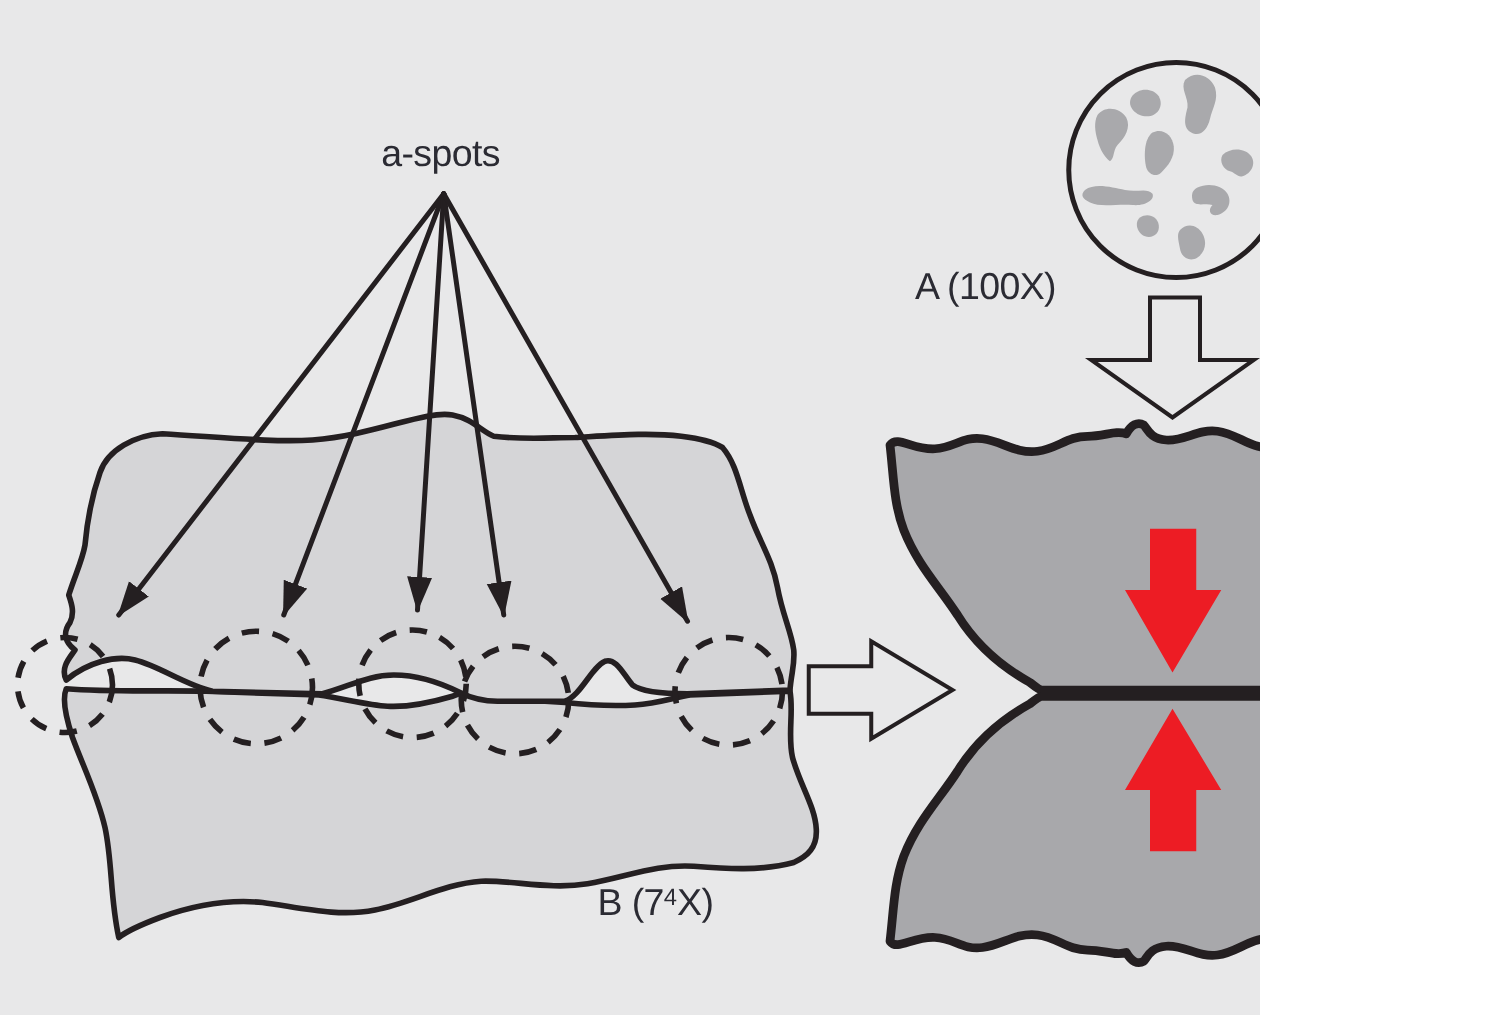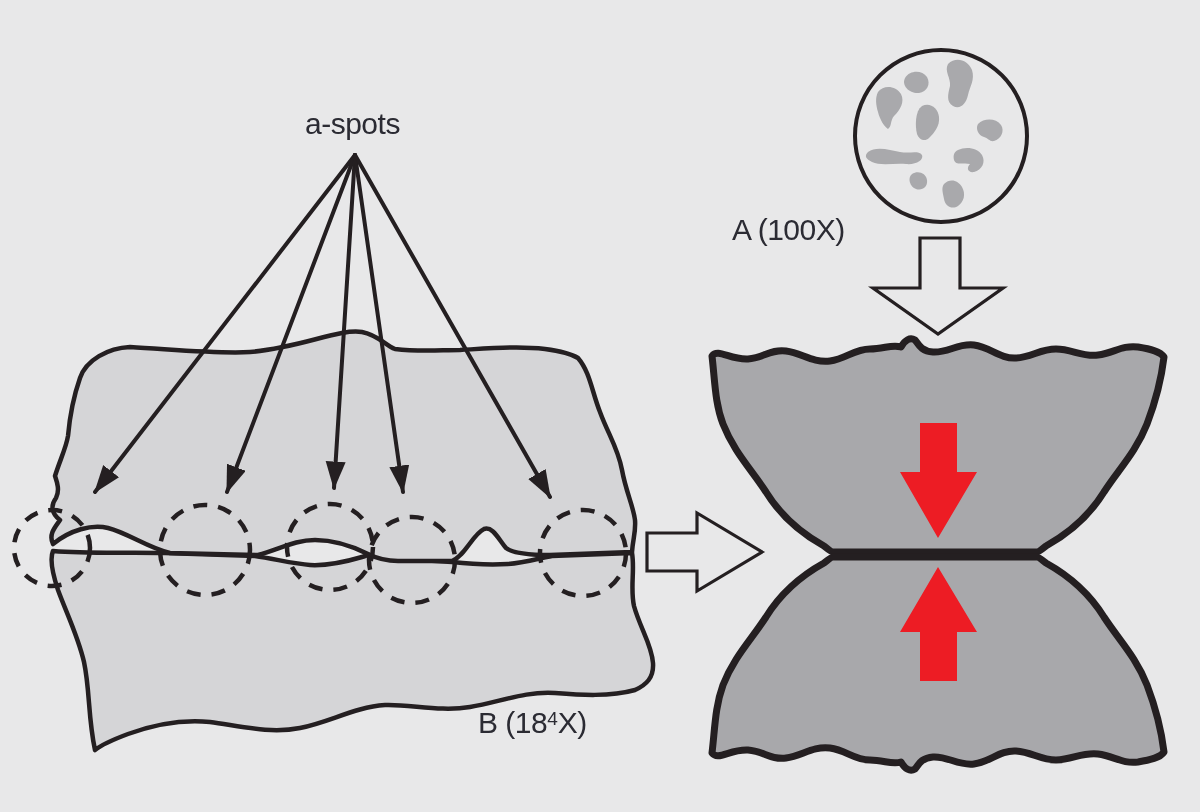--- a/index.html
+++ b/index.html
@@ -1,19 +1,19 @@
 <!DOCTYPE html>
 <html style="--c-background: #e8e8e9; --c-surface-light: #d5d5d7; --c-surface-dark: #a8a8ab; --c-asperity-blob: #a9a9ac; --c-outline: #241f21; --c-force-red: #ed1c24; --c-text: #2b2b33;"><head>
 <meta charset="utf-8">
 <style>
   html,body{margin:0;padding:0;}
   body{font-family:"Liberation Sans",sans-serif;}
   #stage{
     position:relative;
-    width:1200px;height:812px;
+    width:1008px;height:812px;
     background:var(--c-background,#e8e8e9);
     overflow:hidden;
   }
   #stage svg{position:absolute;left:0;top:0;}
   .label{
     position:absolute;
     color:var(--c-text,#2b2b33);
     font-size:30px;
     letter-spacing:-0.5px;
     white-space:nowrap;
@@ -196,16 +196,16 @@
 
   <div class="label" style="left:305px;top:107px;">
     <span>a-spots</span>
   </div>
 
   <div class="label" style="left:732px;top:213px;">
     <span>A (100X)</span>
   </div>
 
   <div class="label" style="left:478px;top:706px;">
-    <span>B (18</span><sup>4</sup><span>X)</span>
+    <span>B (7</span><sup>4</sup><span>X)</span>
   </div>
 
 </div>
 
 </body></html>

